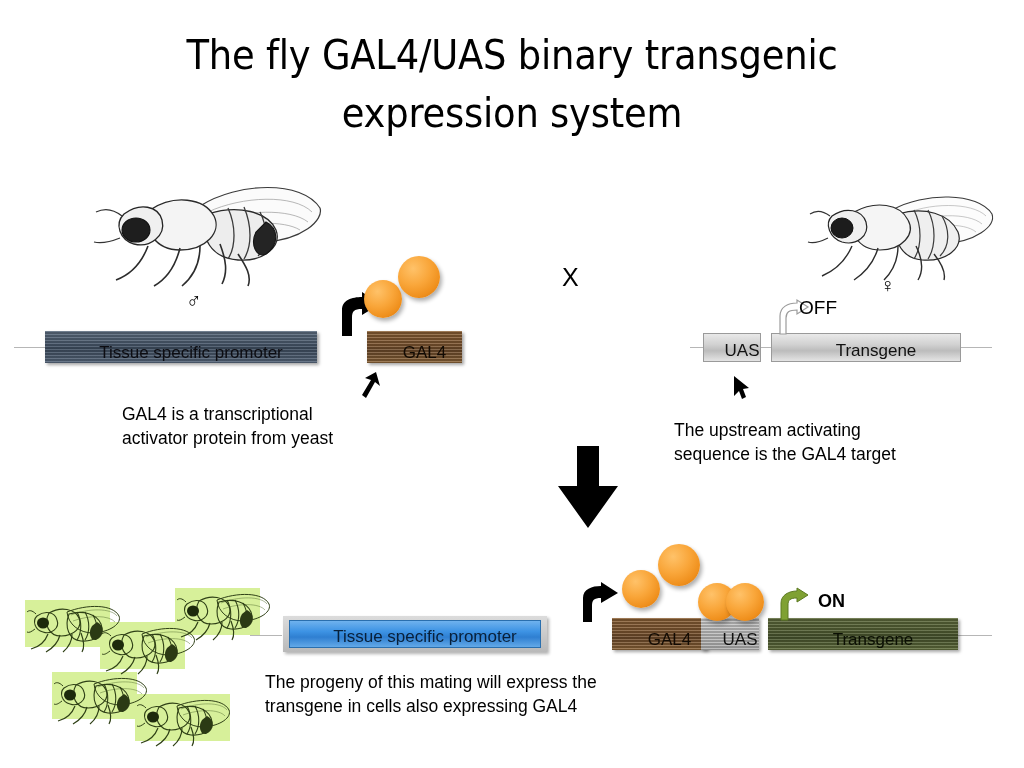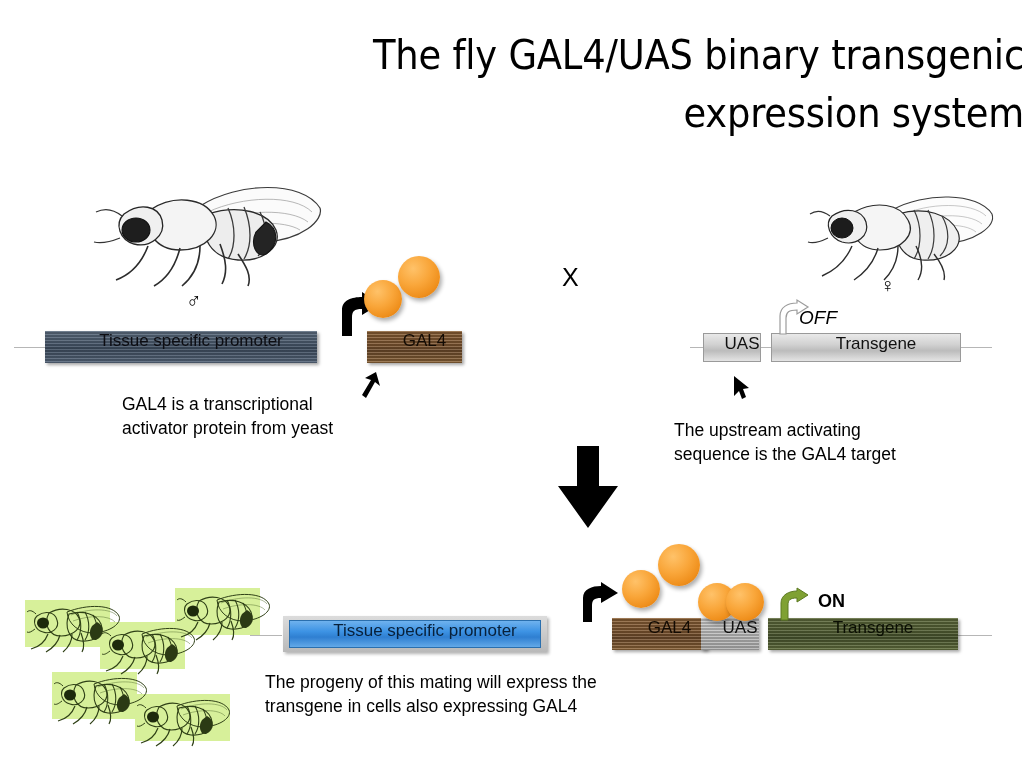--- a/index.html
+++ b/index.html
@@ -9,37 +9,37 @@
     font-family:"Liberation Sans", sans-serif;
     overflow:hidden;
     position:relative;
     color:#000;
   }
   #stage{position:absolute;left:0;top:0;width:1024px;height:768px;}
 
   
   .title{
     position:absolute;left:0;top:26px;width:1024px;
-    text-align:right;
+    text-align:center;
     font-size:41px;line-height:58px;
     font-family:"DejaVu Sans Condensed","Liberation Sans",sans-serif;
     font-weight:400;
     letter-spacing:-0.2px;
     color:#000;
     white-space:pre-line;
   }
 
   
   .abs{position:absolute;}
 
   
   .bar{
     position:absolute;
     box-sizing:border-box;
-    display:flex;align-items:flex-start;justify-content:center;
+    display:flex;align-items:flex-end;justify-content:center;
     font-size:17px;
     color:#111;
     white-space:nowrap;
     padding-left:20px;
   }
   .bar .lbl{position:relative;z-index:3;}
 
   
   .promoter-top{
     background:
@@ -215,40 +215,40 @@
   </div>
 
   <div class="sphere" style="left:364px;top:280px;width:38px;height:38px;"></div>
   <div class="sphere" style="left:398px;top:256px;width:42px;height:42px;"></div>
 
   <div class="abs" style="left:360px;top:372px;width:24px;height:28px;">
     <svg width="24" height="28" viewBox="0 0 24 28">
       <path d="M16,0 L20,14 L15,10 L6,26 L2,23 L11,8 L5,6 Z" fill="#000"></path>
     </svg>
   </div>
-  <div class="caption" style="left:122px;top:392px;width:300px;">GAL4 is a transcriptional
+  <div class="caption" style="left:122px;top:402px;width:300px;">GAL4 is a transcriptional
 activator protein from yeast</div>
 
   <div class="dna-line" style="left:690px;top:347px;width:20px;"></div>
   <div class="dna-line" style="left:756px;top:347px;width:18px;"></div>
   <div class="dna-line" style="left:956px;top:347px;width:36px;"></div>
 
   <div class="bar greybox" style="left:703px;top:333px;width:58px;height:29px;">
     <span class="lbl">UAS</span>
   </div>
   <div class="bar greybox" style="left:771px;top:333px;width:190px;height:29px;">
     <span class="lbl">Transgene</span>
   </div>
 
   <div class="abs" style="left:775px;top:300px;width:36px;height:34px;">
     <svg width="36" height="34" viewBox="0 0 36 34">
       <path d="M5,34 L5,16 C5,7 13,3 22,3 L22,0 L33,7 L22,14 L22,10 C14,10 11,12 11,18 L11,34 Z" fill="#ffffff" stroke="#9c9c9c" stroke-width="1.2"></path>
     </svg>
   </div>
-  <div class="offlabel" style="left:799px;top:307px;font-style:italic;">OFF</div>
+  <div class="offlabel" style="left:799px;top:297px;">OFF</div>
 
   <div class="abs" style="left:732px;top:375px;width:18px;height:26px;">
     <svg width="18" height="26" viewBox="0 0 18 26">
       <path d="M2,1 L2,21 L7,16 L10,24 L14,22 L11,14 L17,13 Z" fill="#000"></path>
     </svg>
   </div>
   <div class="caption" style="left:674px;top:418px;width:320px;">The upstream activating
 sequence is the GAL4 target</div>
 
   <div class="abs" style="left:556px;top:446px;width:64px;height:82px;">

